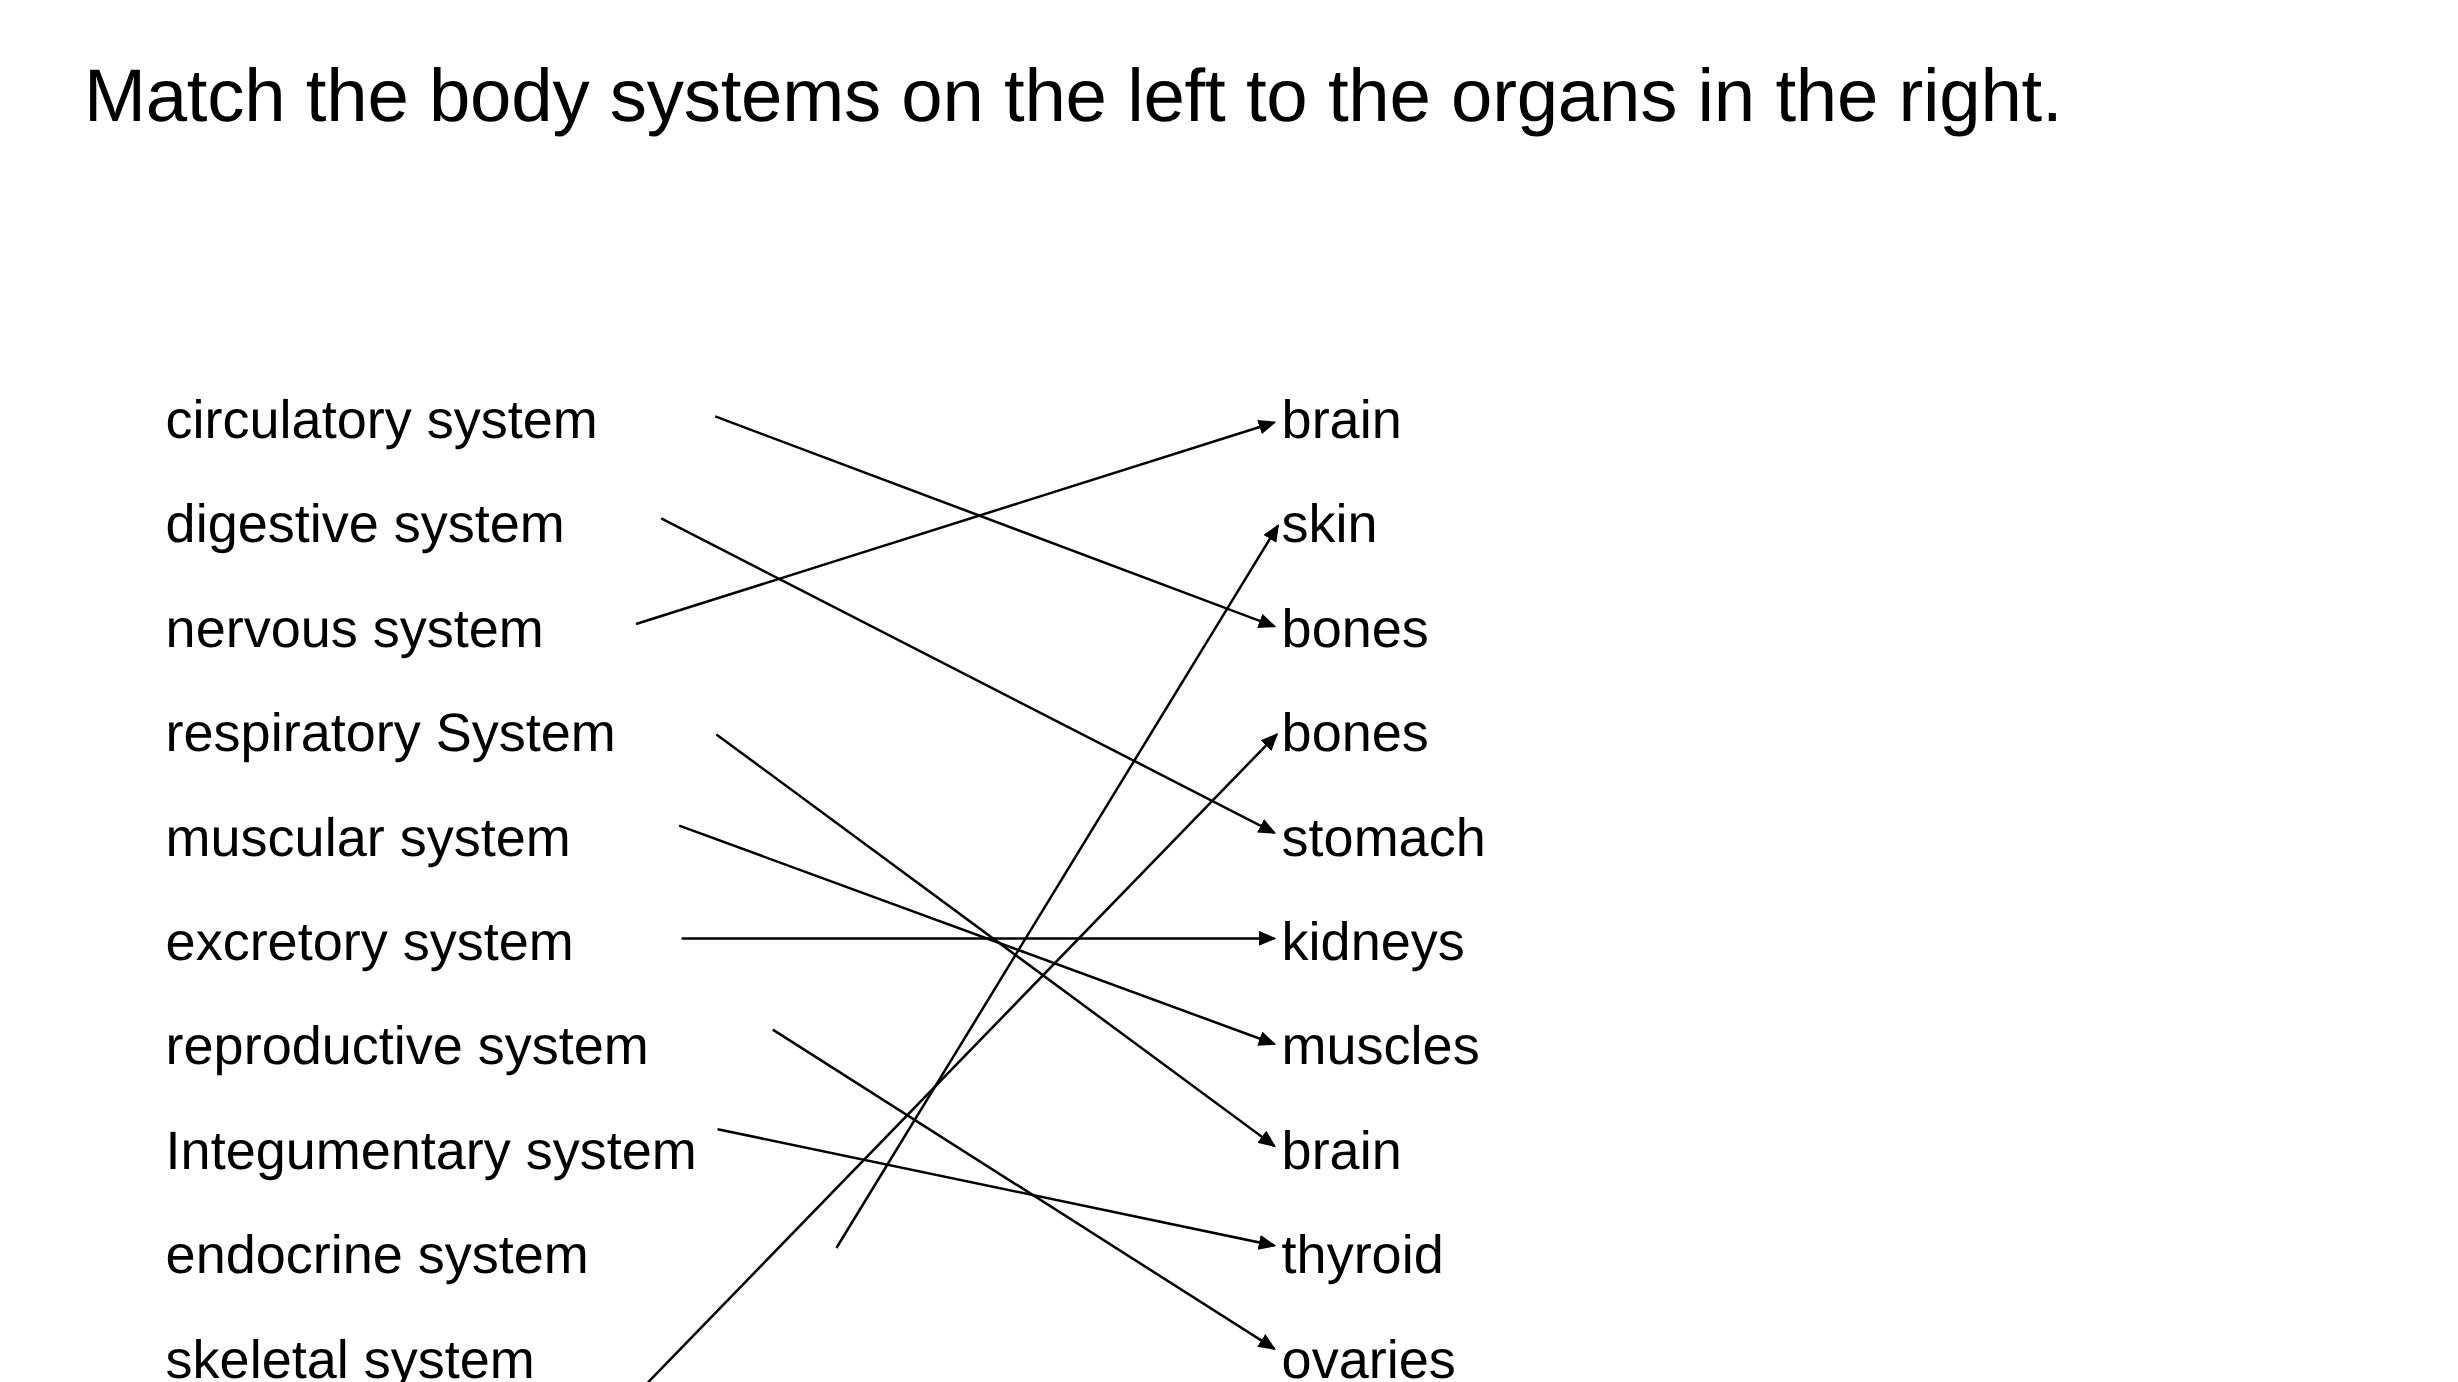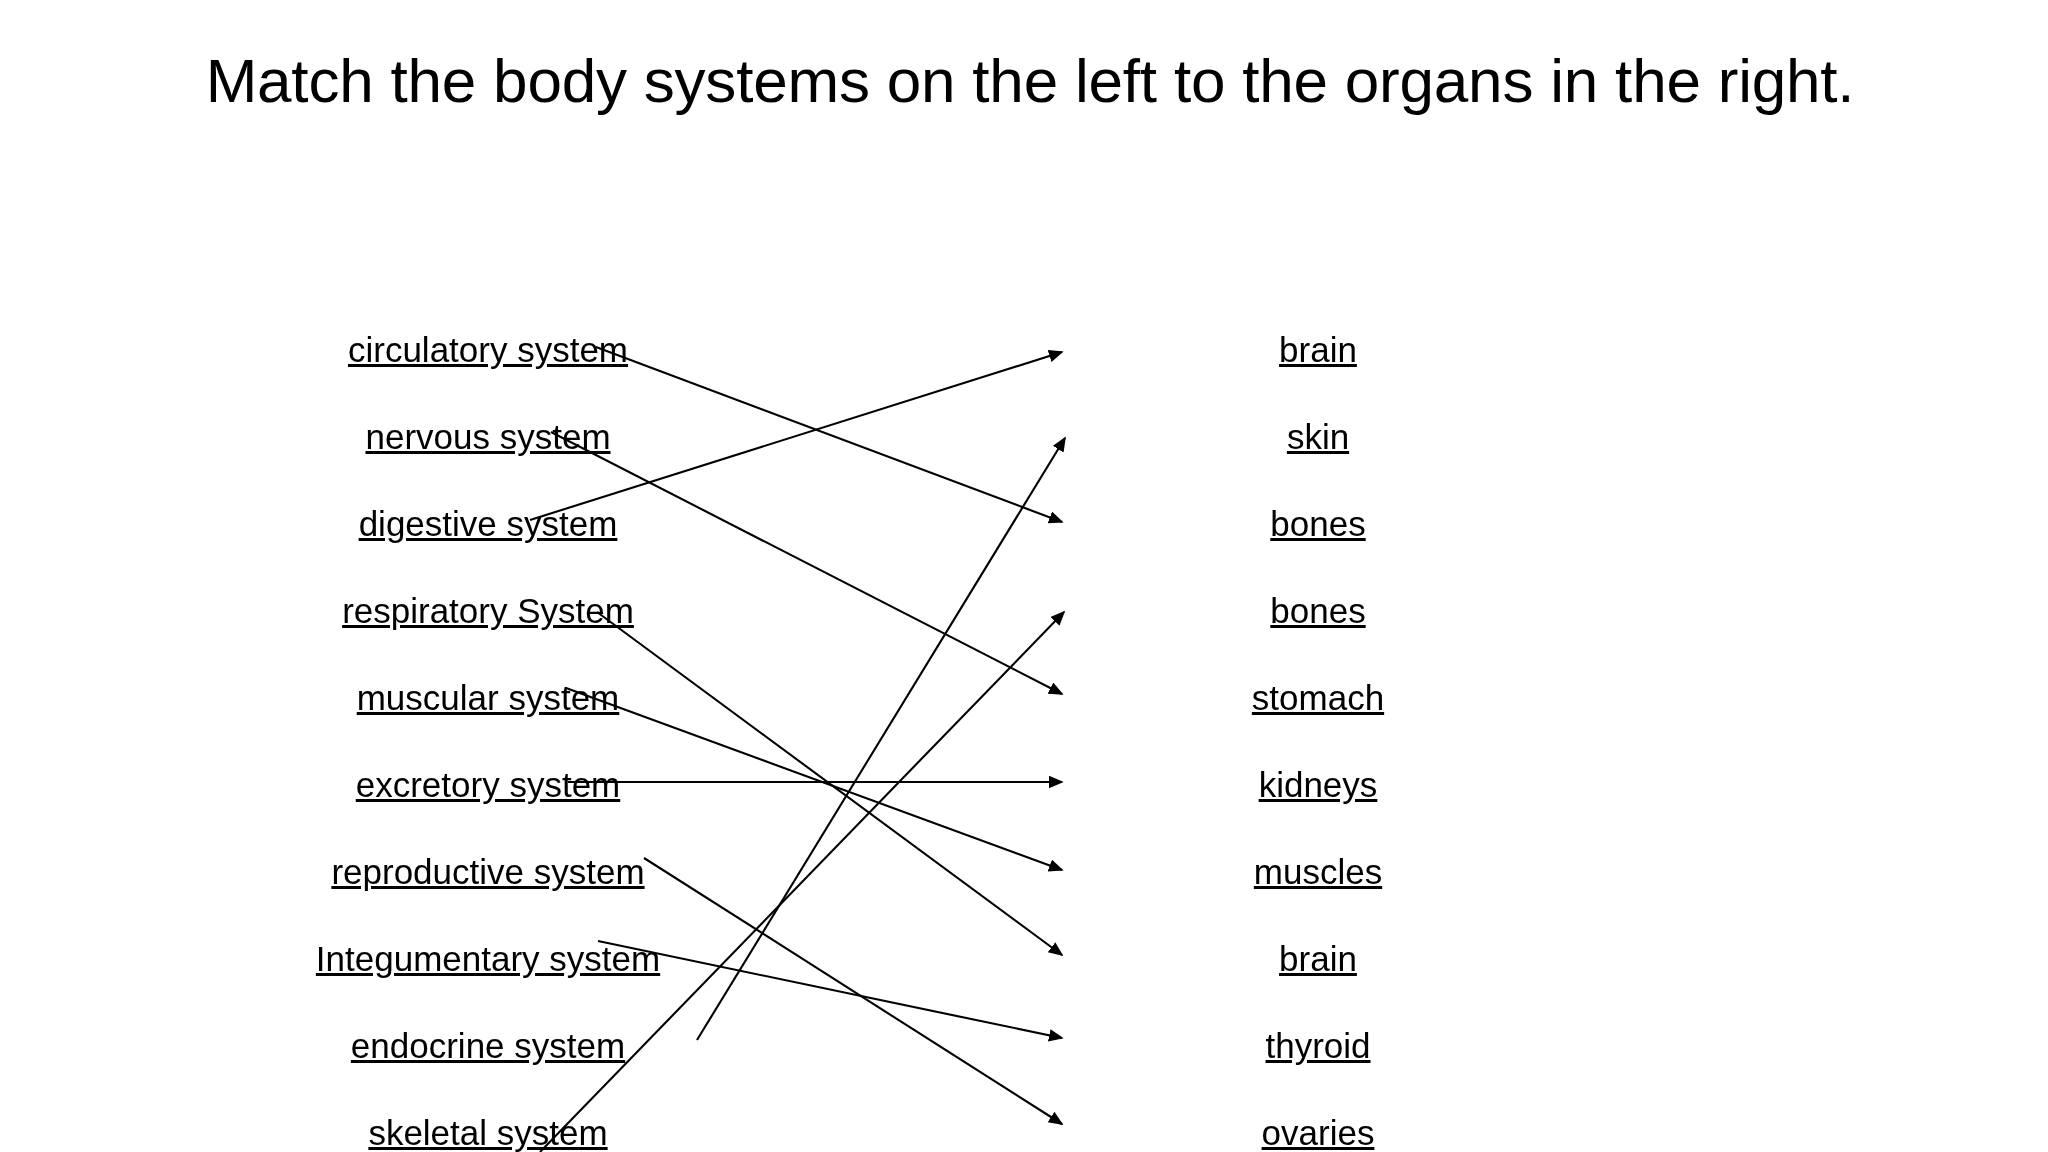--- a/index.html
+++ b/index.html
@@ -8,21 +8,20 @@
     background: #ffffff;
   }
   #slide {
     position: relative;
     width: 2048px;
     height: 1152px;
     background: #ffffff;
     overflow: hidden;
     font-family: "Liberation Sans", sans-serif;
     color: #000000;
-    text-align: center;
   }
   #title {
     position: absolute;
     left: 70px;
     top: 44px;
     width: 1920px;
     font-size: 62px;
     font-weight: 400;
     line-height: 1.18;
     letter-spacing: -0.2px;
@@ -37,25 +36,24 @@
     left: 138px;
     width: 700px;
   }
   #right-column {
     left: 1068px;
     width: 500px;
   }
   .item {
     height: 87px;
     line-height: 87px;
-    font-size: 35px;
+    font-size: 45px;
     font-weight: 400;
     white-space: nowrap;
     color: #000000;
-    text-decoration: underline;
   }
   #connectors {
     position: absolute;
     left: 0;
     top: 0;
     width: 2048px;
     height: 1152px;
     pointer-events: none;
   }
   #connectors line {
@@ -65,22 +63,22 @@
 </style>
 </head>
 <body>
 
 <div id="slide">
 
   <div id="title">Match the body systems on the left to the organs in the right.</div>
 
   <div class="column" id="left-column">
     <div class="item">circulatory system</div>
+    <div class="item">digestive system</div>
     <div class="item">nervous system</div>
-    <div class="item">digestive system</div>
     <div class="item">respiratory System</div>
     <div class="item">muscular system</div>
     <div class="item">excretory system</div>
     <div class="item">reproductive system</div>
     <div class="item">Integumentary system</div>
     <div class="item">endocrine system</div>
     <div class="item">skeletal system</div>
   </div>
 
   <div class="column" id="right-column">

